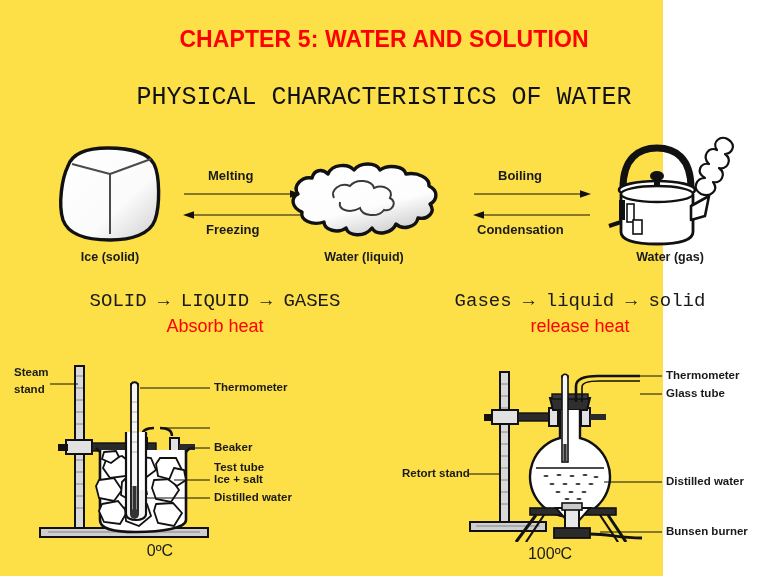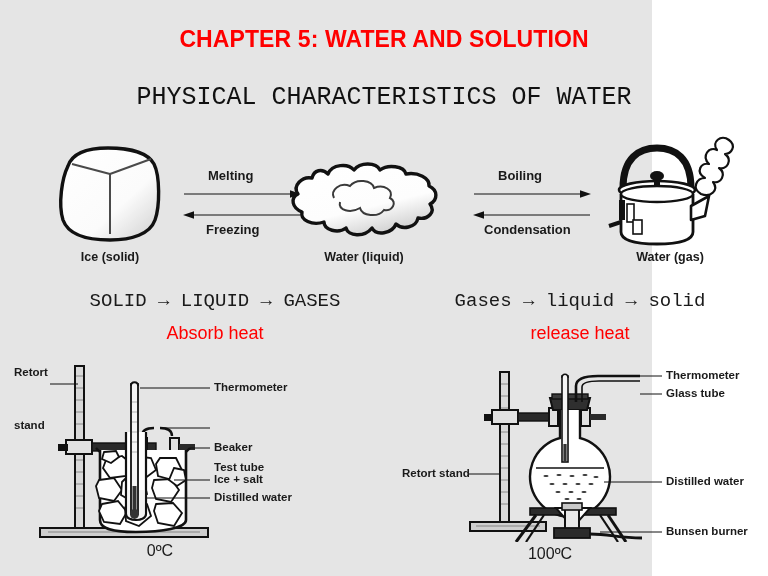--- a/index.html
+++ b/index.html
@@ -14,21 +14,22 @@
     overflow: hidden;
     font-family: "Liberation Sans", sans-serif;
     color: #000000;
   }
 
   .slide {
     position: absolute;
     left: 0; top: 0;
     width: 652px;
     height: 576px;
-    background: #e5e5e5;
+    background: #fde047;
+    padding-left: 11px;
   }
 
   
   .chapter-title {
     position: absolute;
     left: 0;
     top: 26px;
     width: 768px;
     text-align: center;
     font-size: 23px;
@@ -84,21 +85,21 @@
   .proc-line1 {
     font-size: 19px;
     color: #1a1a1a;
     font-family: Liberation Mono, monospace;
     white-space: nowrap;
   }
   .proc-line2 {
     font-size: 18px;
     color: #ff0000;
     font-family: "Liberation Sans", sans-serif;
-    margin-top: 11px;
+    margin-top: 4px;
     white-space: nowrap;
   }
 
   
   .apparatus { position: absolute; }
   .appa-label {
     position: absolute;
     font-size: 11.5px;
     font-weight: bold;
     font-family: "Liberation Sans", sans-serif;
@@ -177,21 +178,21 @@
     <div class="fig-caption" style="left:253px; top:116px; width:162px;">Water (liquid)</div>
 
     <div class="arrow-group" style="left:442px; top:36px;">
       <div class="arrow-label" style="left:26px; top:-2px;">Boiling</div>
       <svg width="120" height="52" viewBox="0 0 120 52" style="position:absolute;left:0;top:14px;">
         <line x1="2" y1="10" x2="112" y2="10" class="ln" stroke-width="1.6"></line>
         <polygon points="119,10 108,6.2 108,13.8" fill="#111"></polygon>
         <line x1="8" y1="31" x2="118" y2="31" class="ln" stroke-width="1.6"></line>
         <polygon points="1,31 12,27.2 12,34.8" fill="#111"></polygon>
       </svg>
-      <div class="arrow-label" style="left:12px; top:52px;">Condensation</div>
+      <div class="arrow-label" style="left:5px; top:52px;">Condensation</div>
     </div>
 
     <div class="fig" style="left:575px; top:0px;">
       <svg width="140" height="118" viewBox="0 0 140 118">
 
         <path d="M96,60 C86,54 92,44 100,44 C90,38 96,28 104,30 C96,22 104,12 112,16
                  C106,8 116,0 124,6 C132,12 126,20 120,20 C128,26 122,36 114,34
                  C122,40 116,50 108,48 C114,56 106,64 96,60 Z" fill="#fff" stroke="#111" stroke-width="2.2" stroke-linejoin="round"></path>
 
         <path d="M18,54 C18,24 34,14 52,14 C70,14 86,24 86,54" fill="none" stroke="#111" stroke-width="7" stroke-linejoin="round"></path>
@@ -300,22 +301,22 @@
       <line x1="146" y1="66" x2="196" y2="66" class="ln" stroke-width="1.4"></line>
       <line x1="176" y1="86" x2="196" y2="86" class="ln" stroke-width="1.4"></line>
       <line x1="160" y1="118" x2="196" y2="118" class="ln" stroke-width="1.4"></line>
       <line x1="133" y1="136" x2="196" y2="136" class="ln" stroke-width="1.4"></line>
     </svg>
 
     <svg width="70" height="20" viewBox="0 0 70 20" style="position:absolute;left:36px;top:12px;">
       <line x1="0" y1="10" x2="28" y2="10" class="ln" stroke-width="1.4"></line>
     </svg>
 
-    <div class="appa-label" style="left:0px; top:4px;">Retort</div>
-    <div class="appa-label" style="left:0px; top:21px;margin-top:36px;">stand</div>
+    <div class="appa-label" style="left:0px; top:4px;">Steam</div>
+    <div class="appa-label" style="left:0px; top:21px;">stand</div>
 
     <div class="appa-label" style="left:200px; top:19px;">Thermometer</div>
     <div class="appa-label" style="left:200px; top:59px;margin-top:40px;">Test tube</div>
     <div class="appa-label" style="left:200px; top:79px;">Beaker</div>
     <div class="appa-label" style="left:200px; top:111px;">Ice + salt</div>
     <div class="appa-label" style="left:200px; top:129px;">Distilled water</div>
   </div>
 
   <div class="temp-label" style="left:60px; top:542px; width:200px;">0ºC</div>
 

